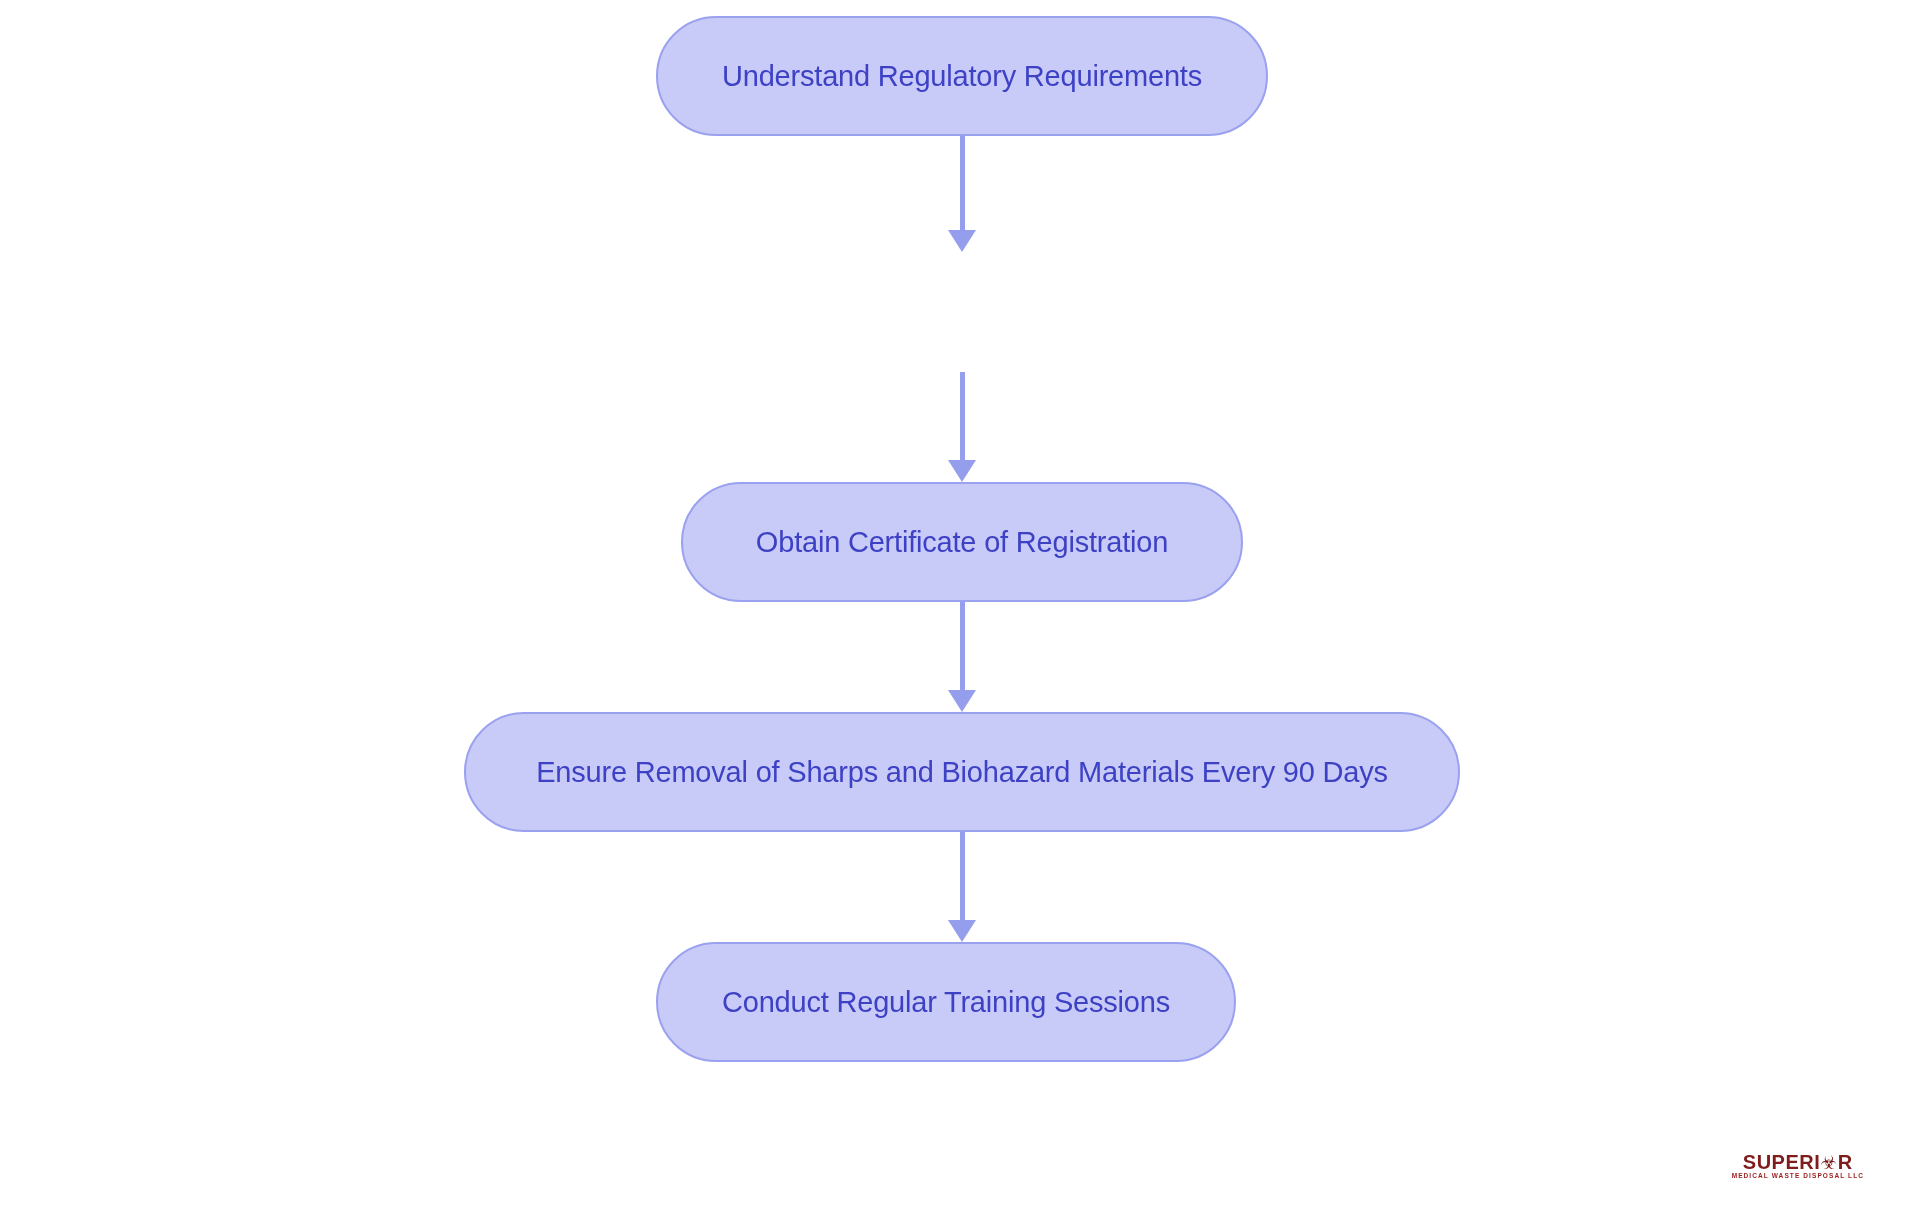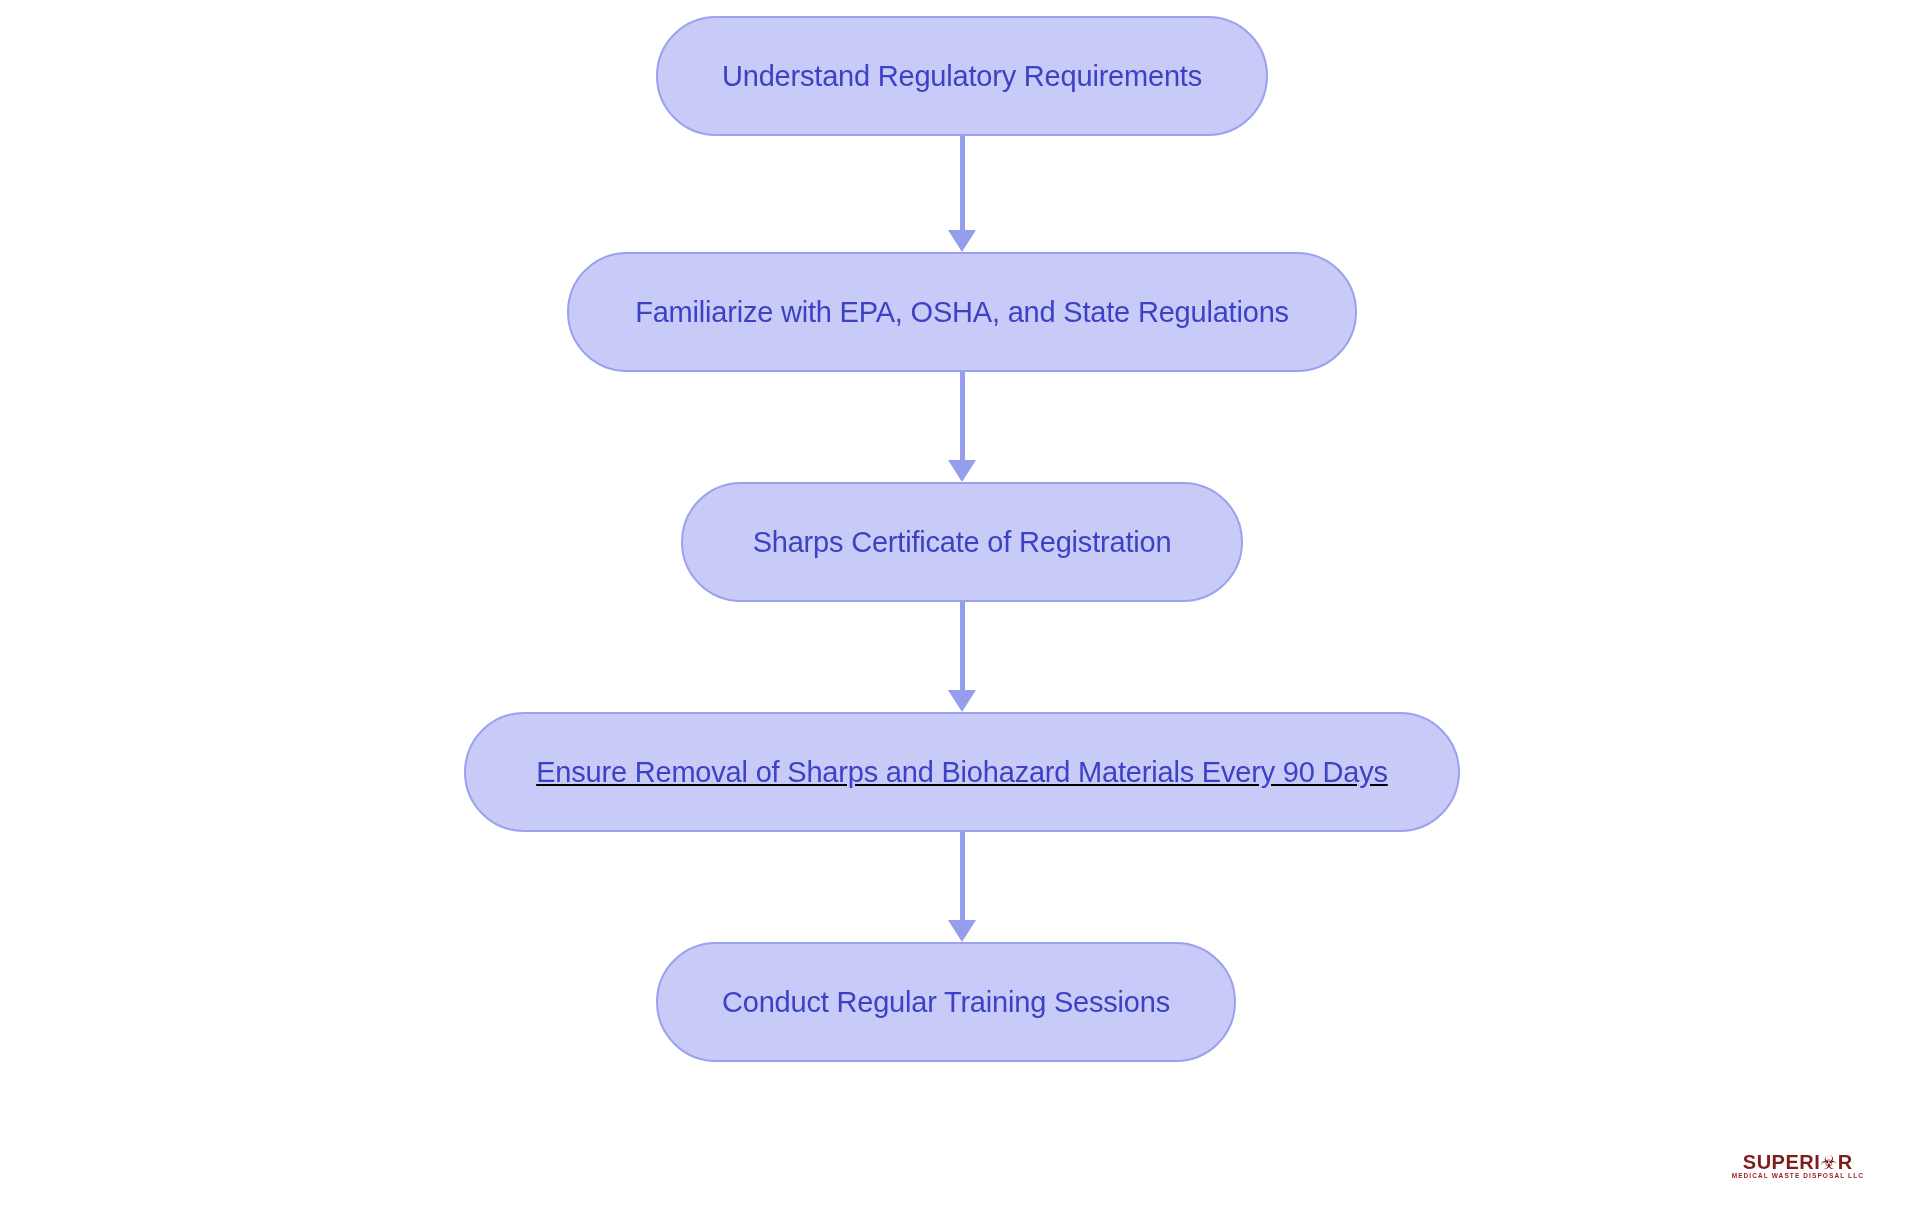--- a/index.html
+++ b/index.html
@@ -31,21 +31,21 @@
     color: #3d41c4;
     font-size: 29px;
     letter-spacing: -0.2px;
     line-height: 1.2;
     padding: 0 30px;
     white-space: nowrap;
   }
   .node-1 { top: 16px;  left: 656px; width: 612px; }
   .node-2 { top: 252px; left: 567px; width: 790px; }
   .node-3 { top: 482px; left: 681px; width: 562px; }
-  .node-4 { top: 712px; left: 464px; width: 996px; text-decoration: underline; }
+  .node-4 { top: 712px; left: 464px; width: 996px; }
   .node-5 { top: 942px; left: 656px; width: 580px; }
 
   .arrow {
     position: absolute;
     left: 962px;
     transform: translateX(-50%);
     display: flex;
     flex-direction: column;
     align-items: center;
   }
@@ -99,31 +99,28 @@
 
   <div class="node node-1">
     <span class="node-label">Understand Regulatory Requirements</span>
   </div>
 
   <div class="arrow arrow-1">
     <div class="shaft"></div>
     <div class="head"></div>
   </div>
 
-  <div class="node node-2">
-    <span class="node-label">Familiarize with EPA, OSHA, and State Regulations</span>
-  </div>
 
   <div class="arrow arrow-2">
     <div class="shaft"></div>
     <div class="head"></div>
   </div>
 
   <div class="node node-3">
-    <span class="node-label">Sharps Certificate of Registration</span>
+    <span class="node-label">Obtain Certificate of Registration</span>
   </div>
 
   <div class="arrow arrow-3">
     <div class="shaft"></div>
     <div class="head"></div>
   </div>
 
   <div class="node node-4">
     <span class="node-label">Ensure Removal of Sharps and Biohazard Materials Every 90 Days</span>
   </div>

